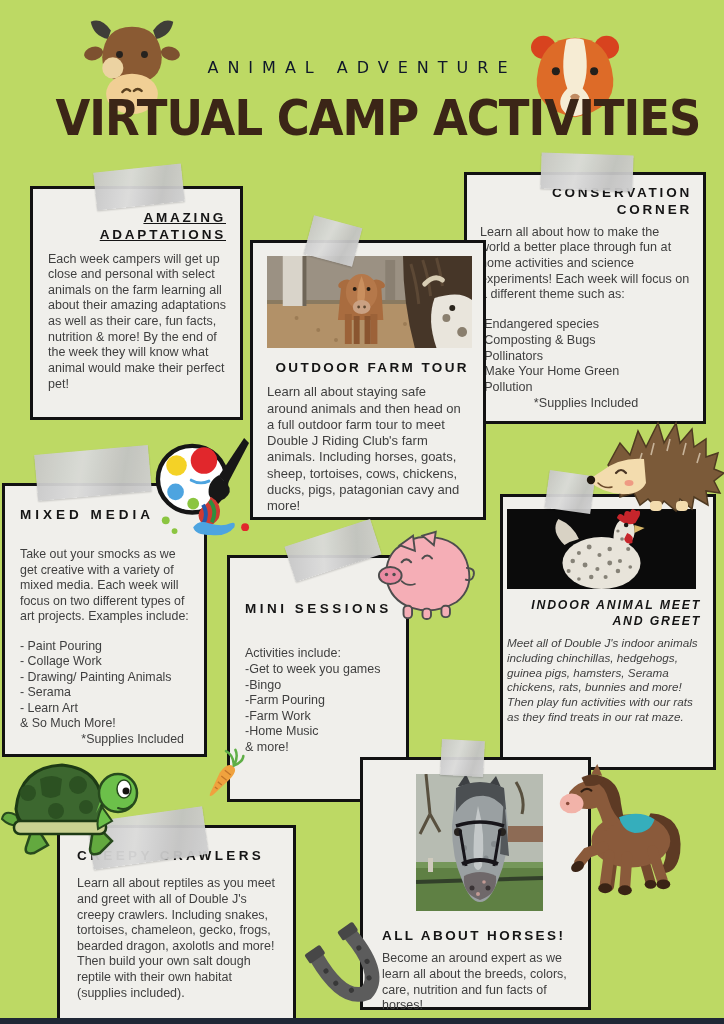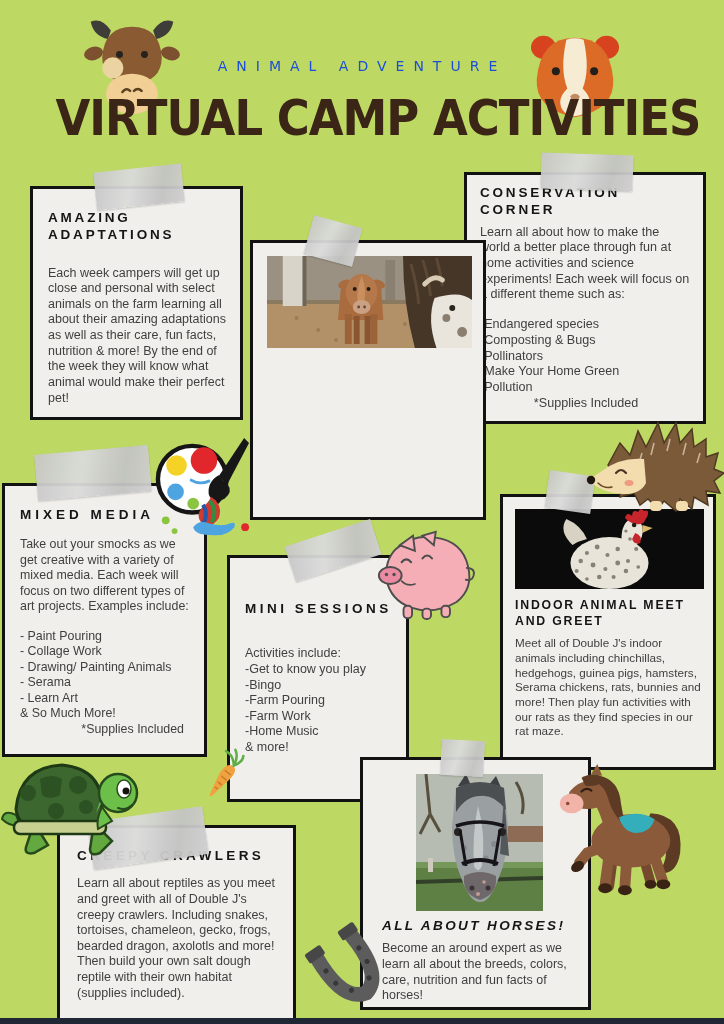--- a/index.html
+++ b/index.html
@@ -1,63 +1,63 @@
 <!DOCTYPE html>
 <html style="--bg: #bdd964; --card-bg: #f0efeb; --brown: #3b2517; --footer: #1f2735;"><head>
 <meta charset="utf-8">
 <style>
   html,body{margin:0;padding:0;}
   body{width:724px;height:1024px;position:relative;overflow:hidden;
        background:var(--bg,#bdd964);font-family:"Liberation Sans",sans-serif;}
 
   
   .kicker{position:absolute;left:0;right:0;top:58px;text-align:center;
-          font-size:14px;letter-spacing:9px;color:#1d4ed8;font-family:"DejaVu Sans",sans-serif;}
+          font-size:16px;letter-spacing:9px;color:#0f172a;font-family:"DejaVu Sans",sans-serif;}
   .big-title{position:absolute;left:0;right:0;top:88px;text-align:center;white-space:nowrap;
           font-family:"DejaVu Sans",sans-serif;font-weight:bold;font-size:45px;letter-spacing:-1px;
           color:var(--brown,#3b2517);transform:translateX(16px) scaleY(1.12);transform-origin:top;}
   .hdr-icon{position:absolute;}
   #cow{left:84px;top:14px;width:96px;height:104px;}
   #gpig{left:526px;top:33px;width:98px;height:88px;}
 
   
   .card{position:absolute;background:var(--card-bg,#f0efeb);border:3px solid #121212;
         box-sizing:border-box;color:#3f3f3f;}
   .card h2{margin:0;font-weight:bold;color:#151515;font-size:13.5px;letter-spacing:2.8px;line-height:1.28;}
   .card p{margin:0;line-height:1.25;}
   .list div{line-height:1.25;}
   .gap{height:14px;}
-  .center{text-align:left;}
+  .center{text-align:right;}
   .note-c{text-align:center;line-height:1.25;}
   .note-r{text-align:right;padding-right:8px;line-height:1.25;}
   .photo{display:block;border:0;}
 
   #card-amazing{left:30px;top:186px;width:213px;height:234px;padding:20px 14px 0 15px;font-size:12.5px;}
-  #card-amazing h2{margin-bottom:22px;}
+  #card-amazing h2{margin-bottom:8px;text-decoration:underline;}
 
   #card-conservation{left:464px;top:172px;width:242px;height:252px;padding:9px 11px 0 13px;font-size:12.6px;}
   #card-conservation h2{margin-bottom:6px;}
 
   #card-farm{left:250px;top:240px;width:236px;height:280px;padding:13px 14px 0 14px;font-size:13px;}
   #card-farm h2{white-space:nowrap;letter-spacing:2.4px;margin:11px 0 8px 0;}
 
   #card-mixed{left:2px;top:483px;width:205px;height:274px;padding:20px 12px 0 15px;font-size:12.4px;}
-  #card-mixed h2{letter-spacing:4px;margin-bottom:14px;}
+  #card-mixed h2{letter-spacing:4px;margin-bottom:24px;}
 
   #card-mini{left:227px;top:555px;width:182px;height:247px;padding:42px 12px 0 15px;font-size:12.5px;}
   #card-mini h2{letter-spacing:3.5px;margin-bottom:15px;}
 
-  #card-indoor{left:500px;top:494px;width:216px;height:276px;padding:12px 12px 0 12px;font-size:11.7px;}
+  #card-indoor{left:500px;top:494px;width:216px;height:276px;padding:12px 12px 0 4px;font-size:11.7px;font-style:italic;}
   #card-indoor h2{font-size:12.3px;letter-spacing:1.8px;margin:9px 0 7px 0;}
 
   #card-creepy{left:57px;top:825px;width:239px;height:220px;padding:19px 14px 0 17px;font-size:12.5px;}
   #card-creepy h2{letter-spacing:3.4px;margin-bottom:12px;}
 
   #card-horses{left:360px;top:757px;width:231px;height:253px;padding:14px 11px 0 19px;font-size:12.5px;}
-  #card-horses h2{white-space:nowrap;letter-spacing:2.4px;margin:3px 0 7px 0;font-style:italic;}
+  #card-horses h2{white-space:nowrap;letter-spacing:2.4px;margin:13px 0 7px 0;}
   #card-horses .photo-wrap{text-align:center;}
 
   
   .tape{position:absolute;background:linear-gradient(105deg,#c7c7c7,#dbdbdb 40%,#c3c3c3 75%,#d0d0d0);
         opacity:.95;box-shadow:0 1px 2px rgba(0,0,0,.18);}
   #tape1{left:95px;top:168px;width:88px;height:38px;transform:rotate(-6deg);}
   #tape2{left:541px;top:154px;width:92px;height:36px;transform:rotate(2deg);}
   #tape3{left:308px;top:221px;width:50px;height:40px;transform:rotate(15deg);}
   #tape4{left:36px;top:450px;width:114px;height:46px;transform:rotate(-5deg);}
   #tape5{left:288px;top:532px;width:90px;height:37px;transform:rotate(-18deg);}
@@ -154,20 +154,22 @@
     <circle cx="89" cy="33" r="2" fill="#221a12"></circle>
       <circle cx="103" cy="33" r="2" fill="#221a12"></circle>
     <path d="M138 0 L208 0 L208 92 L150 92 Q138 48 138 0Z" fill="#463628"></path>
     <path d="M146 8 q6 20 8 40 M158 4 q6 18 8 36 M172 2 q4 14 6 28" stroke="#5c4835" stroke-width="3" fill="none"></path>
     <path d="M170 42 Q196 34 208 44 L208 92 L172 92 Q162 64 170 42Z" fill="#e9e5dc"></path>
     <circle cx="182" cy="62" r="4" fill="#8a7f6e"></circle>
       <circle cx="198" cy="76" r="5" fill="#8a7f6e"></circle>
     <path d="M160 28 q10 -10 18 -4" stroke="#d8cdb4" stroke-width="5" fill="none" stroke-linecap="round"></path>
     <circle cx="188" cy="52" r="3" fill="#2a241c"></circle>
   </svg>
+  <h2 class="center">OUTDOOR FARM TOUR</h2>
+  <p>Learn all about staying safe around animals and then head on a full outdoor farm tour to meet Double J Riding Club's farm animals. Including horses, goats, sheep, tortoises, cows, chickens, ducks, pigs, patagonian cavy and more!</p>
 </section>
 
 <section class="card" id="card-mixed">
   <h2>MIXED MEDIA</h2>
   <p>Take out your smocks as we get creative with a variety of mixed media. Each week will focus on two different types of art projects. Examples include:</p>
   <div class="gap"></div>
   <div class="list">
       <div>- Paint Pouring</div>
       <div>- Collage Work</div>
       <div>- Drawing/ Painting Animals</div>
@@ -176,21 +178,21 @@
       <div>&amp; So Much More!</div>
     </div>
   <div class="note-r">*Supplies Included</div>
 </section>
 
 <section class="card" id="card-mini">
   <h2>MINI SESSIONS</h2>
   <div class="gap"></div>
   <p>Activities include:</p>
   <div class="list">
-      <div>-Get to know you play</div>
+      <div>-Get to week you games</div>
       <div>-Bingo</div>
       <div>-Farm Pouring</div>
       <div>-Farm Work</div>
       <div>-Home Music</div>
       <div>&amp; more!</div>
     </div>
 </section>
 
 <section class="card" id="card-indoor">
   <svg class="photo" width="189" height="80" viewBox="0 0 184 80" preserveAspectRatio="none" aria-label="speckled Serama chicken on black background">
@@ -217,21 +219,21 @@
         <circle cx="108" cy="62" r="2.2"></circle>
       <circle cx="112" cy="30" r="1.8"></circle>
         <circle cx="108" cy="22" r="1.6"></circle>
         <circle cx="118" cy="40" r="2"></circle>
       <circle cx="60" cy="62" r="2"></circle>
         <circle cx="70" cy="70" r="1.8"></circle>
         <circle cx="120" cy="58" r="1.8"></circle>
     </g>
   </svg>
   <h2 class="center">INDOOR ANIMAL MEET AND GREET</h2>
-  <p>Meet all of Double J's indoor animals including chinchillas, hedgehogs, guinea pigs, hamsters, Serama chickens, rats, bunnies and more! Then play fun activities with our rats as they find species in our rat maze.</p>
+  <p>Meet all of Double J's indoor animals including chinchillas, hedgehogs, guinea pigs, hamsters, Serama chickens, rats, bunnies and more! Then play fun activities with our rats as they find treats in our rat maze.</p>
 </section>
 
 <section class="card" id="card-creepy">
   <h2>CREEPY CRAWLERS</h2>
   <p>Learn all about reptiles as you meet and greet with all of Double J's creepy crawlers. Including snakes, tortoises, chameleon, gecko, frogs, bearded dragon, axolotls and more! Then build your own salt dough reptile with their own habitat (supplies included).</p>
 </section>
 
 <section class="card" id="card-horses">
   <div class="photo-wrap">
   <svg class="photo" style="display:inline-block" width="127" height="137" viewBox="0 0 127 137" preserveAspectRatio="none" aria-label="gray dappled horse portrait outdoors">

